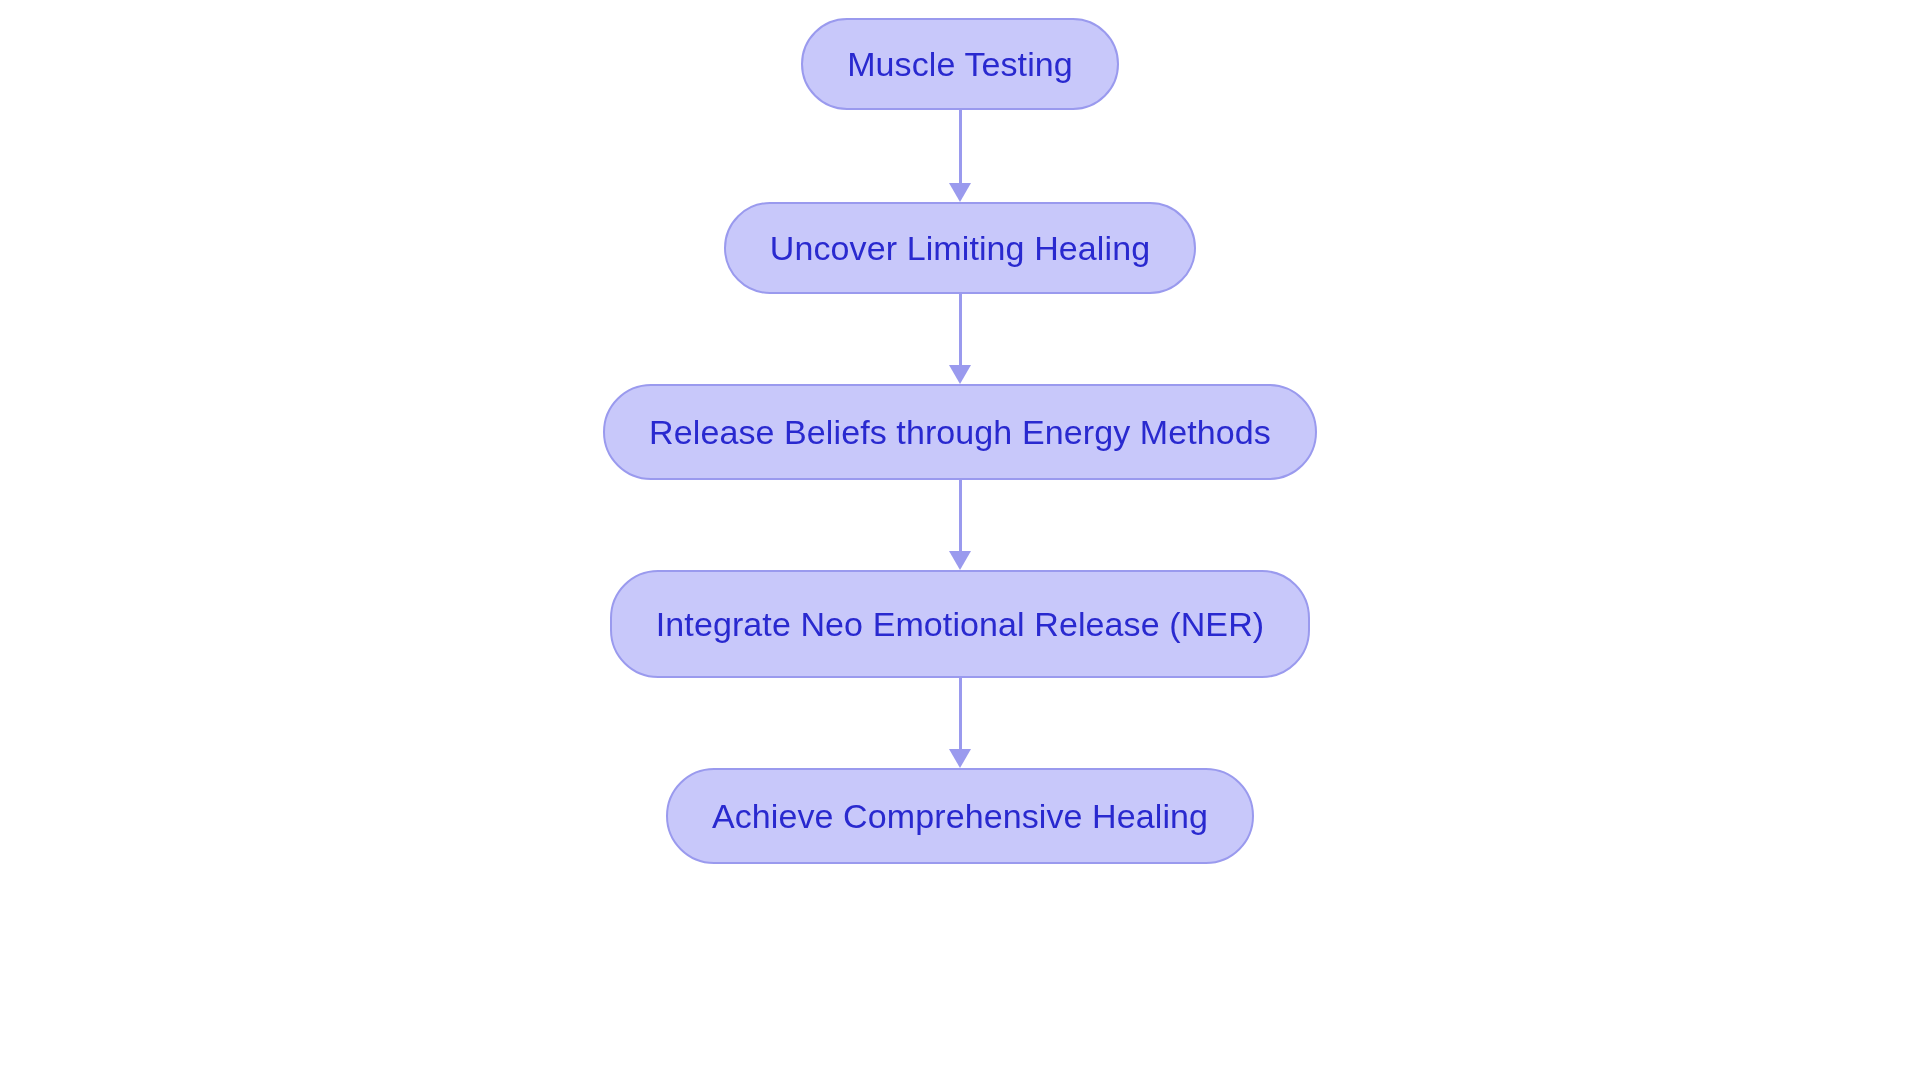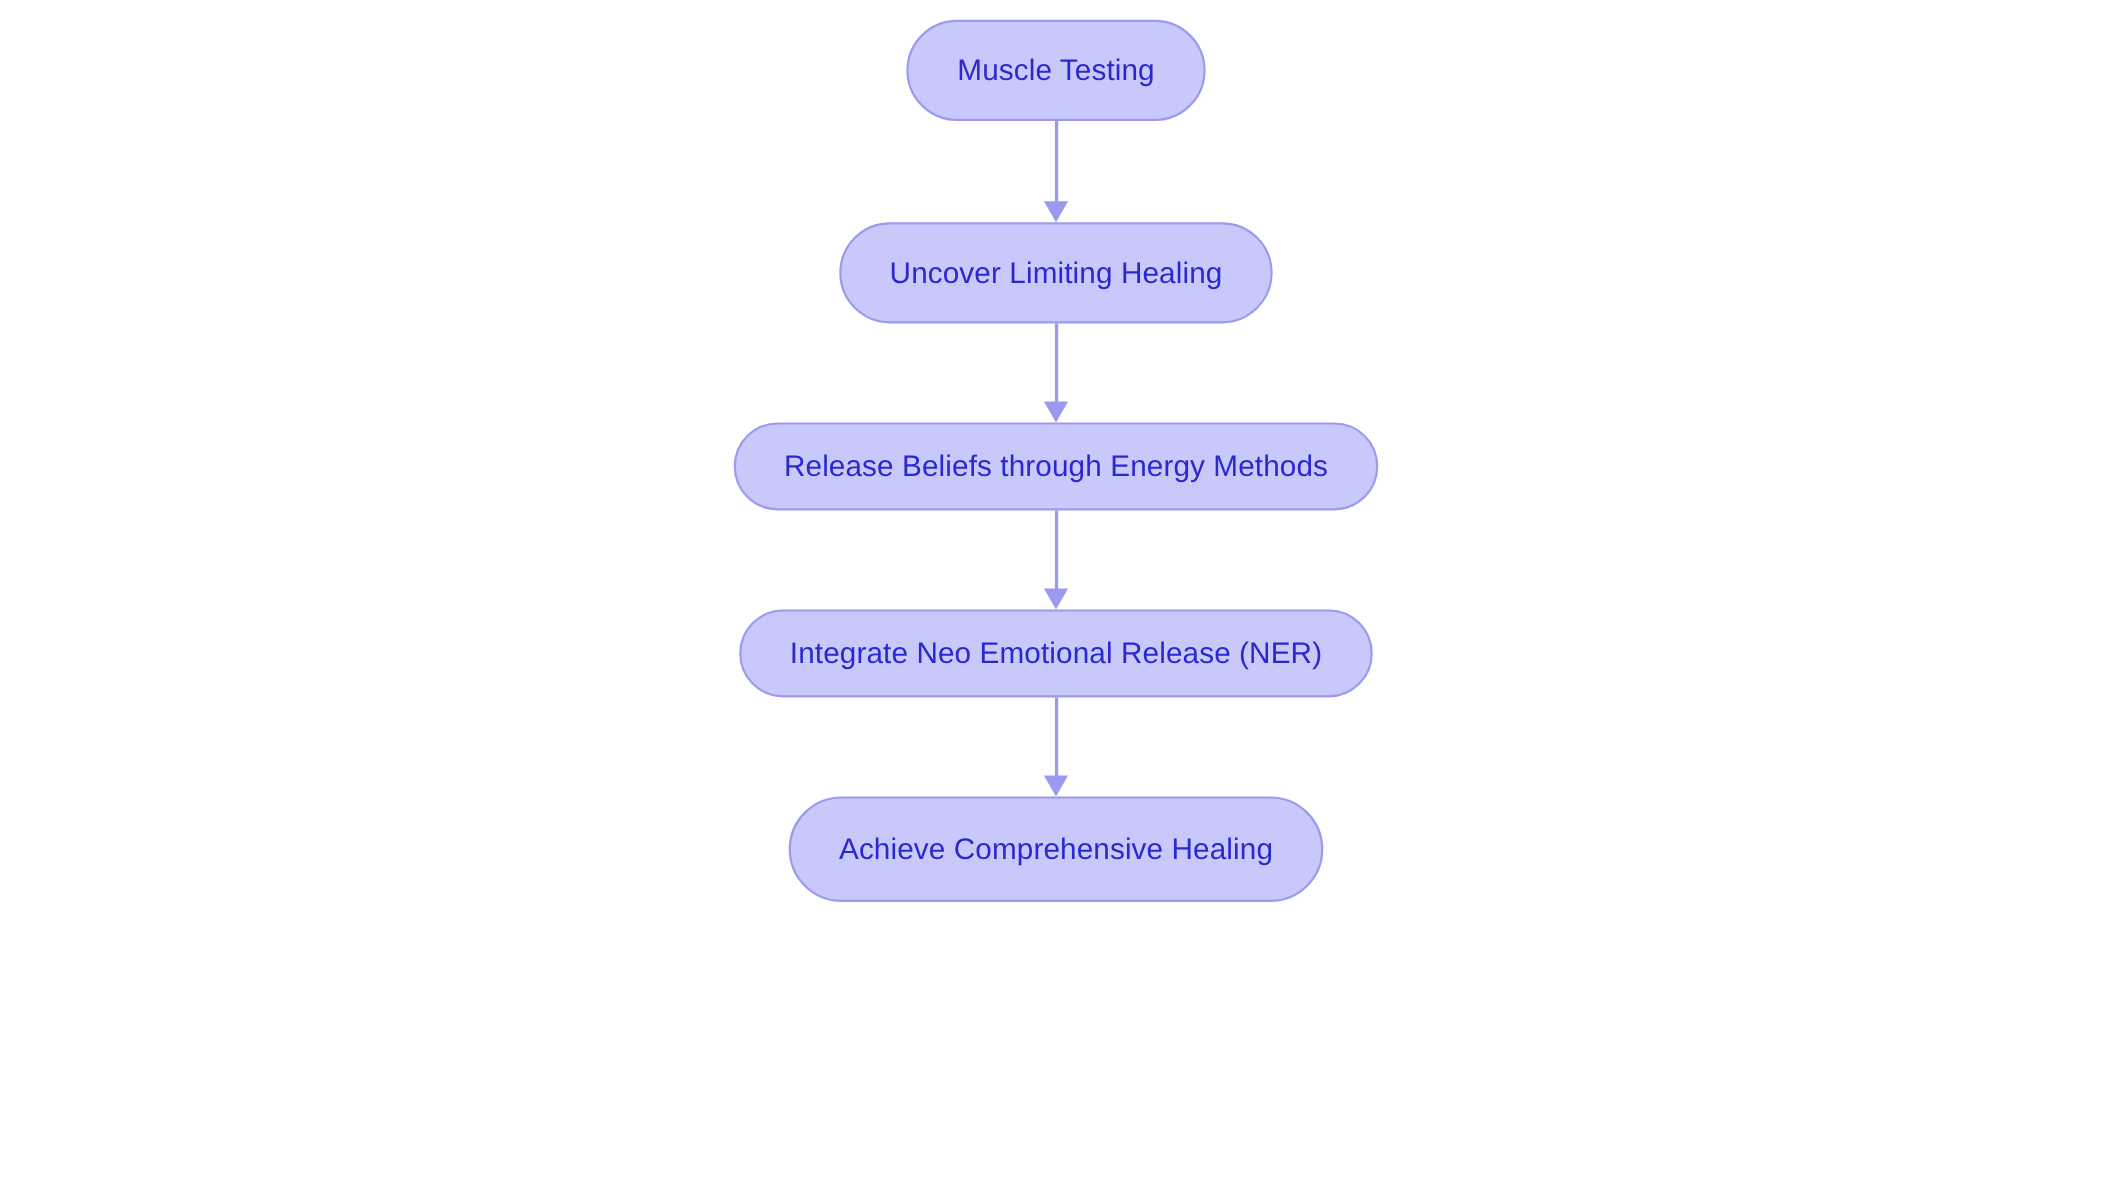--- a/index.html
+++ b/index.html
@@ -35,33 +35,33 @@
   .node {
     box-sizing: border-box;
     background: #c8c8fa;
     border: 2px solid #9a9aee;
     border-radius: 48px;
     color: #2929cf;
     display: flex;
     align-items: center;
     justify-content: center;
     text-align: center;
-    font-size: 27px;
+    font-size: 34px;
     font-weight: 400;
     letter-spacing: 0.1px;
     line-height: 1.2;
     white-space: nowrap;
     padding: 0 44px;
     flex: 0 0 auto;
   }
 
   .node-0 { height: 92px; }
   .node-1 { height: 92px; }
-  .node-2 { height: 80px; }
-  .node-3 { height: 80px; }
+  .node-2 { height: 96px; }
+  .node-3 { height: 108px; }
   .node-4 { height: 96px; }
 
   .connector {
     flex: 0 0 auto;
     width: 40px;
     display: flex;
     flex-direction: column;
     align-items: center;
     justify-content: flex-start;
   }

